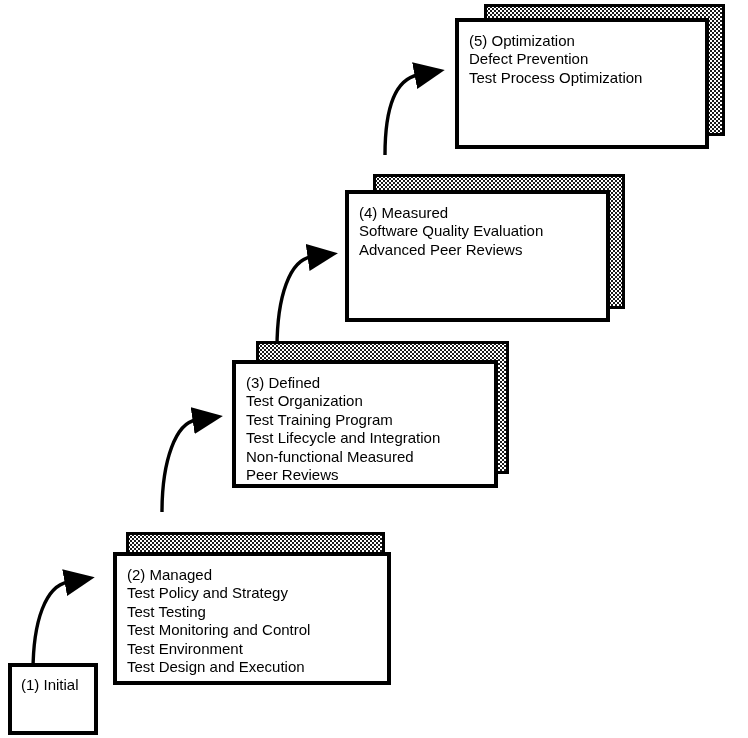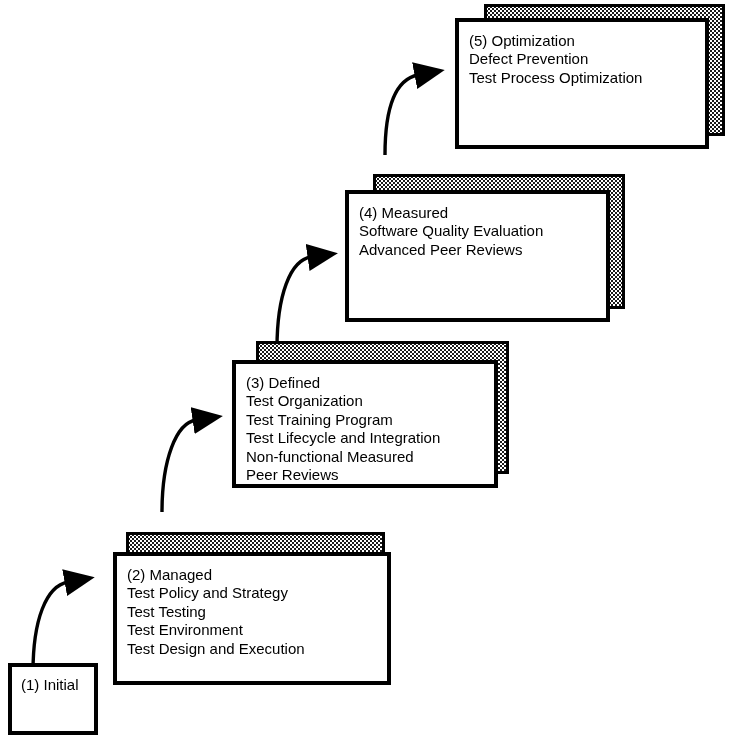--- a/index.html
+++ b/index.html
@@ -125,20 +125,21 @@
     </div>
   </div>
 
   <div class="level level-2" style="left:113px; top:505px; width:302px; height:153px;margin-top:27px;">
     <div class="plate" style="left:13px; top:0px; width:259px; height:139px;"></div>
     <div class="card" style="left:0px; top:20px; width:278px; height:133px;">
       <div class="card-inner">
         <div class="title">(2) Managed</div>
         <div class="item">Test Policy and Strategy</div>
         <div class="item">Test Testing</div>
+        <div class="item">Test Monitoring and Control</div>
         <div class="item">Test Environment</div>
         <div class="item">Test Design and Execution</div>
       </div>
     </div>
   </div>
 
   <div class="level level-initial" style="left:8px; top:663px; width:90px; height:72px;padding-left:33px;">
     <div class="card" style="left:0px; top:0px; width:90px; height:72px;">
       <div class="card-inner">
         <div class="title">(1) Initial</div>

